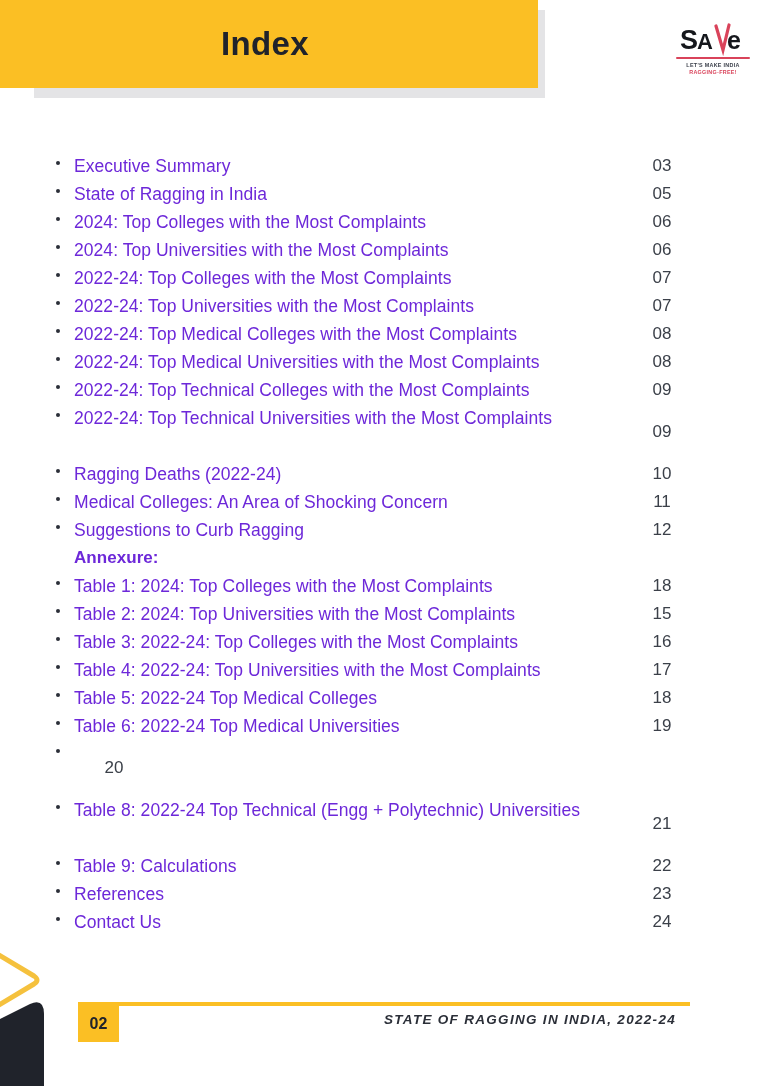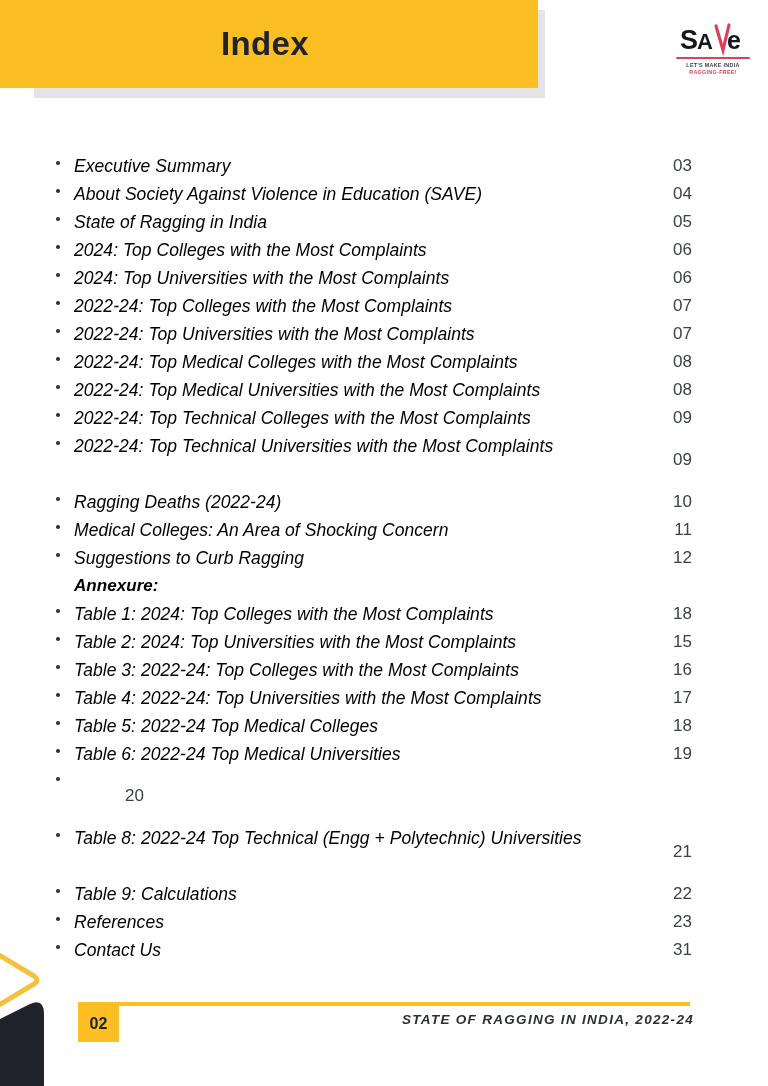--- a/index.html
+++ b/index.html
@@ -108,28 +108,27 @@
     width: 4px;
     height: 4px;
     border-radius: 50%;
     background: #2b2f38;
     margin-left: 4px;
   }
   .toc-label {
     flex: 1 1 auto;
     font-size: 17.5px;
     line-height: 28px;
-    color: #000000;
+    color: #6d28d9;
     padding-right: 12px;
     letter-spacing: 0.05px;
-    font-style: italic;
   }
   .toc-page {
     flex: 0 0 70px;
-    text-align: right;
+    text-align: center;
     font-size: 17px;
     line-height: 28px;
     color: #3b4049;
     padding-left: 10px;
   }
   .toc-row.two-line .toc-page { line-height: 56px; }
   .toc-row.annexure .toc-label {
     font-weight: bold;
     font-size: 17px;
   }
@@ -152,21 +151,21 @@
     background: #fbbf24;
     display: flex;
     align-items: center;
     justify-content: center;
     font-size: 16px;
     font-weight: bold;
     color: #20232b;
   }
   .footer-text {
     position: absolute;
-    right: 74px;
+    right: 92px;
     top: 1012px;
     font-size: 13.5px;
     font-style: italic;
     font-weight: bold;
     letter-spacing: 1.3px;
     color: #2b2f38;
   }
 
   
   .deco-chevron {
@@ -213,27 +212,20 @@
         <div class="bullet-cell">
           <div class="bullet-dot"></div>
         </div>
         <div class="toc-label">Executive Summary</div>
         <div class="toc-page">03</div>
       </div>
       <div class="toc-row">
         <div class="bullet-cell">
           <div class="bullet-dot"></div>
         </div>
-        <div class="toc-label">About Society Against Violence in Education (SAVE)</div>
-        <div class="toc-page">04</div>
-      </div>
-      <div class="toc-row">
-        <div class="bullet-cell">
-          <div class="bullet-dot"></div>
-        </div>
         <div class="toc-label">State of Ragging in India</div>
         <div class="toc-page">05</div>
       </div>
       <div class="toc-row">
         <div class="bullet-cell">
           <div class="bullet-dot"></div>
         </div>
         <div class="toc-label">2024: Top Colleges with the Most Complaints</div>
         <div class="toc-page">06</div>
       </div>
@@ -379,21 +371,21 @@
           <div class="bullet-dot"></div>
         </div>
         <div class="toc-label">References</div>
         <div class="toc-page">23</div>
       </div>
       <div class="toc-row">
         <div class="bullet-cell">
           <div class="bullet-dot"></div>
         </div>
         <div class="toc-label">Contact Us</div>
-        <div class="toc-page">31</div>
+        <div class="toc-page">24</div>
       </div>
     </div>
 
   <div class="footer-rule"></div>
   <div class="page-badge">02</div>
   <div class="footer-text">STATE OF RAGGING IN INDIA, 2022-24</div>
 
   <div class="deco-chevron">
     <svg width="96" height="96" viewBox="0 0 96 96">
       <path d="M2 10 L62 46 Q68 50 62 54 L2 90" stroke="#f5c13d" stroke-width="5" fill="none" stroke-linecap="round" stroke-linejoin="round"></path>

